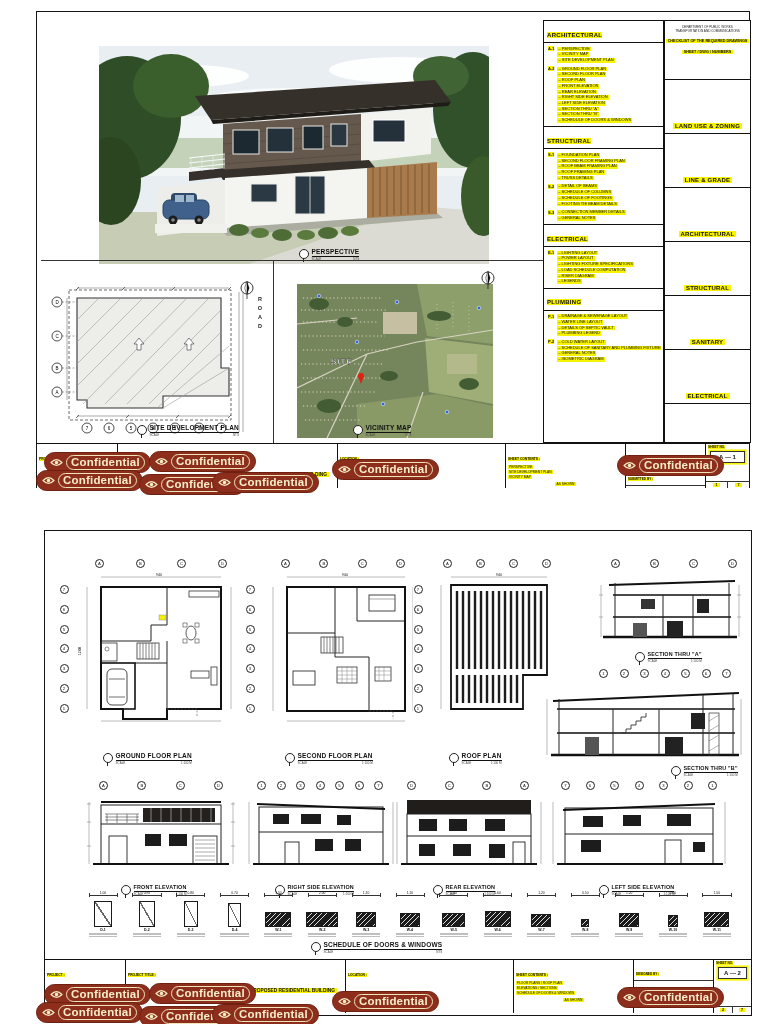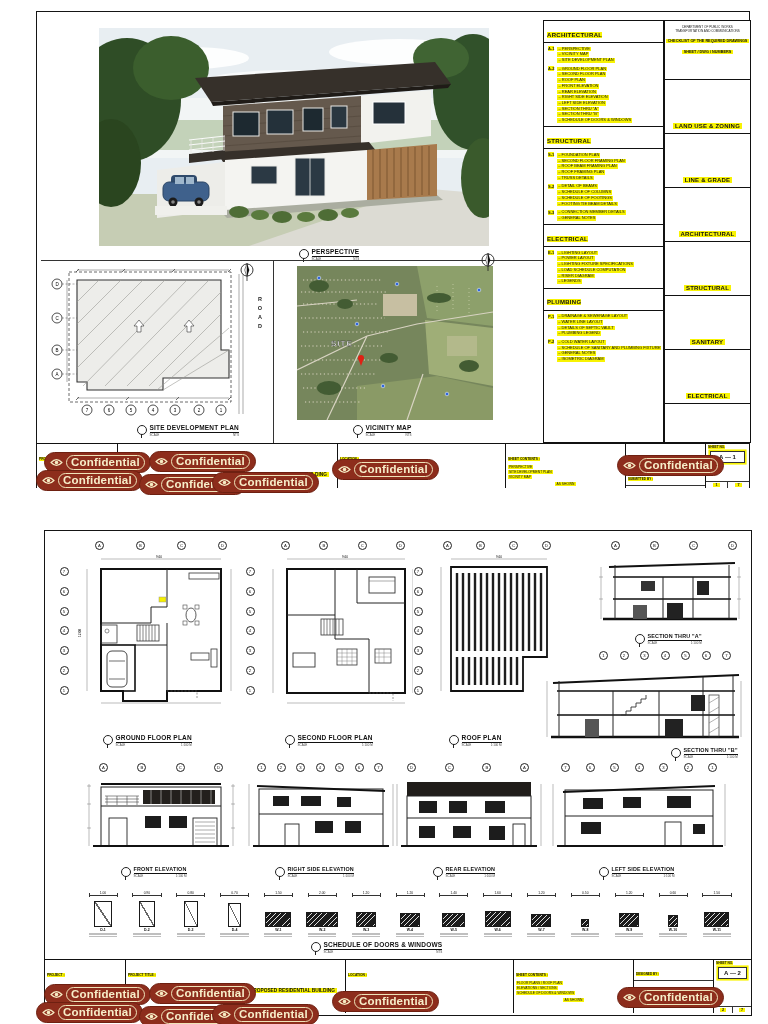--- a/index.html
+++ b/index.html
@@ -1,18 +1,18 @@
 <!DOCTYPE html>
 <html><head>
 <meta charset="utf-8">
 <style>
   html,body{margin:0;padding:0;}
   body{width:768px;height:1024px;background:#ffffff;position:relative;overflow:hidden;
        font-family:"Liberation Sans",sans-serif;color:#111;}
-  .abs{position:absolute;}
+  .abs{position:absolute;margin-top:18px;}
   .sheet{position:absolute;background:#fff;border:1.6px solid #151515;box-sizing:border-box;}
   svg{display:block;}
   .pline{position:absolute;background:#333;}
 
   
   .dlabel{position:absolute;display:flex;gap:2.5px;align-items:flex-start;}
   .dcirc{width:8px;height:8px;border:1px solid #222;border-radius:50%;margin-top:1px;position:relative;flex:0 0 auto;background:#fff;}
   .dcirc::after{content:"";position:absolute;left:3.4px;top:7.5px;width:1px;height:4px;background:#222;}
   .dbody{display:flex;flex-direction:column;}
   .dttl{font-weight:bold;font-size:6.5px;letter-spacing:.2px;border-bottom:1.1px solid #111;padding-bottom:.5px;white-space:nowrap;}

